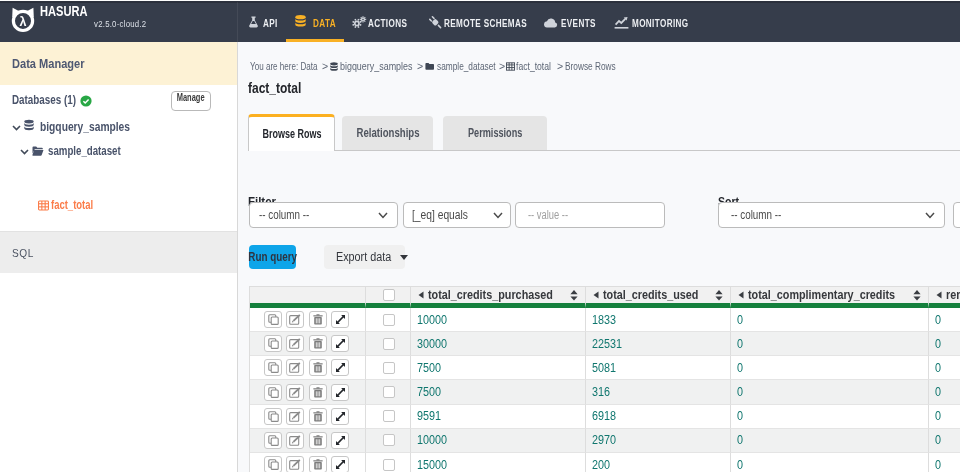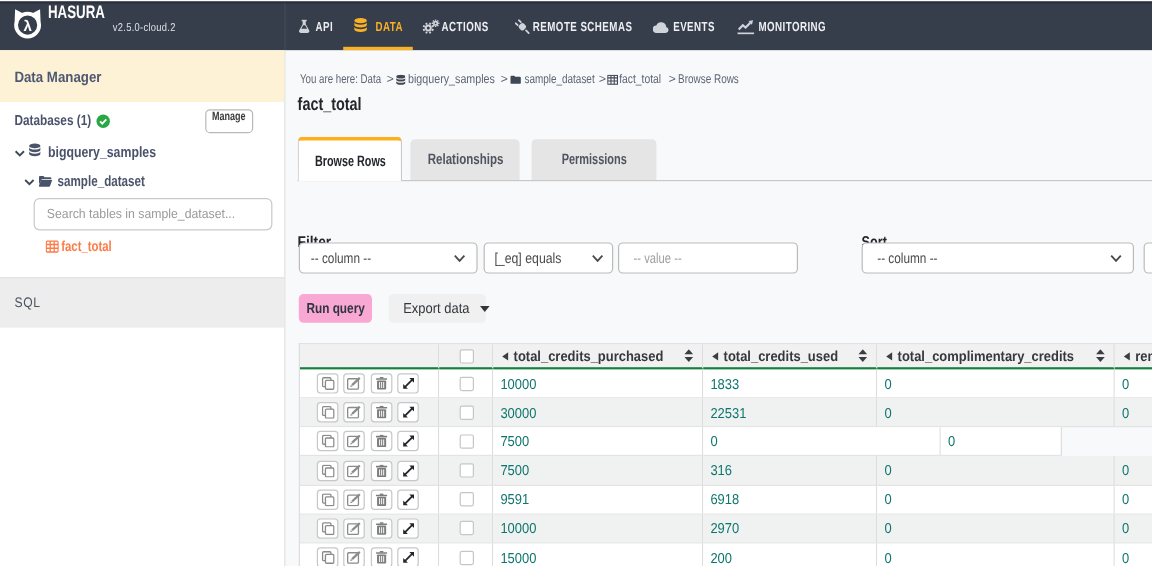--- a/index.html
+++ b/index.html
@@ -44,31 +44,31 @@
   display:flex; align-items:center; justify-content:center; }
 #tab1 { left:10px; top:72px; width:87px; height:37px; background:#fff; border:1px solid #c8c8c8;
   border-top:3px solid #fcb020; border-bottom:none; color:#23262c; z-index:2; }
 #tab2 { left:104px; top:74px; width:91px; height:34px; background:#e5e5e5; color:#4f545e;text-align:center; }
 #tab3 { left:205px; top:74px; width:104px; height:34px; background:#e5e5e5; color:#4f545e; }
 .seclabel { position:absolute; font-size:13px; font-weight:bold; color:#23262c;margin-top:24px; }
 .selbox { position:absolute; top:159.5px; height:26px; border:1px solid #bbb; border-radius:4px; background:#fff;
   font-size:12px; color:#4a4a4a; display:flex; align-items:center; padding-left:12px; }
 .selbox svg { position:absolute; right:9px; top:9px; }
 .ph { color:#a0a0a0; }
-#runq { position:absolute; left:11px; top:203px; width:61px; height:24px; background:#f9a8d4; border-radius:4px;
+#runq { position:absolute; left:11px; top:203px; width:47px; height:24px; background:#0ea5e9; border-radius:4px;
   font-size:12px; font-weight:bold; color:#2f3440; display:flex; align-items:center; justify-content:center; }
 #export { position:absolute; left:86px; top:203px; width:81px; height:24px; background:#f0f0f0; border-radius:4px;
   font-size:12px; color:#33363c; display:flex; align-items:center; justify-content:flex-start; padding-left:11.5px; }
 .caret { display:inline-block; width:0; height:0; border-left:4px solid transparent;
   border-right:4px solid transparent; border-top:5px solid #33363c; margin-left:3px; }
 
 #table { position:absolute; left:11px; top:244px; width:780px; border-left:1px solid #ddd; border-top:1px solid #ddd; }
 .trow { display:flex; width:780px; }
 .trow > div { border-right:1px solid #ddd; border-bottom:1px solid #e4e4e4; display:flex; align-items:center; }
-.hrow > div { background:#f1f1f1; border-bottom:2px solid #15803d; }
+.hrow > div { background:#f1f1f1; border-bottom:5px solid #15803d; }
 .hrow { height:21px; }
 .drow { height:24.17px; }
 .drow > div { background:#fff; }
 .drow.g > div { background:#f0f1f1; }
 .c0 { width:116px; padding-left:14px; }
 .c1 { width:45px; }
 .c1 .cb { margin-left:17px; }
 .c2 { width:175px; }
 .c3 { width:145px; }
 .c4 { width:198px; }
@@ -186,23 +186,20 @@
 
   <svg class="abs" style="left:20px;top:107px" width="9" height="6" viewBox="0 0 9 6">
       <polyline points="1,1 4.5,4.5 8,1" fill="none" stroke="#414a59" stroke-width="1.6"></polyline>
     </svg>
   <svg class="abs" style="left:31.5px;top:103.5px" width="12" height="10" viewBox="0 0 12 10" fill="#49536a">
     <path d="M0.5,1.5 c0,-0.5 0.4,-0.9 0.9,-0.9 h2.8 l1.1,1.1 h4.6 c0.5,0 0.9,0.4 0.9,0.9 v0.7 h-8 L0.5,7.5 z"></path>
     <path d="M2.1,3.9 h9.4 L9.7,9 c-0.1,0.4 -0.5,0.7 -0.9,0.7 H0.9 c-0.4,0 -0.6,-0.3 -0.5,-0.7 z"></path>
   </svg>
   <span class="sbt t" style="left:48.4px;top:102px;transform:scaleX(.775)" id="m_sd">sample_dataset</span>
 
-  <div id="search">
-      <span class="t" id="m_srch">Search tables in sample_dataset...</span>
-    </div>
 
   <svg class="abs" style="left:37.5px;top:157.5px" width="11" height="11" viewBox="0 0 12 11">
     <g stroke="#fb7c49" stroke-width="1.2" fill="none">
     <rect x="0.6" y="0.6" width="10.8" height="9.8" rx="1"></rect>
     <line x1="0.6" y1="3.6" x2="11.4" y2="3.6"></line>
     <line x1="4.2" y1="0.6" x2="4.2" y2="10.4"></line>
     <line x1="7.8" y1="0.6" x2="7.8" y2="10.4"></line>
     <line x1="0.6" y1="7" x2="11.4" y2="7"></line>
     </g>
   </svg>
@@ -467,20 +464,23 @@
               <polygon points="1,6.1 1,10 4.9,10" fill="#23262b"></polygon>
             </svg>
           </span>
         </div>
         <div class="c1">
           <span class="cb"></span>
         </div>
         <div class="c2 cval">
           <span class="t">7500</span>
         </div>
+        <div class="c3 cval">
+          <span class="t">5081</span>
+        </div>
         <div class="c4 cval">
           <span class="t">0</span>
         </div>
         <div class="c5 cval">
           <span class="t">0</span>
         </div>
       </div>
       <div class="trow drow g">
         <div class="c0">
           <span class="abtn">

